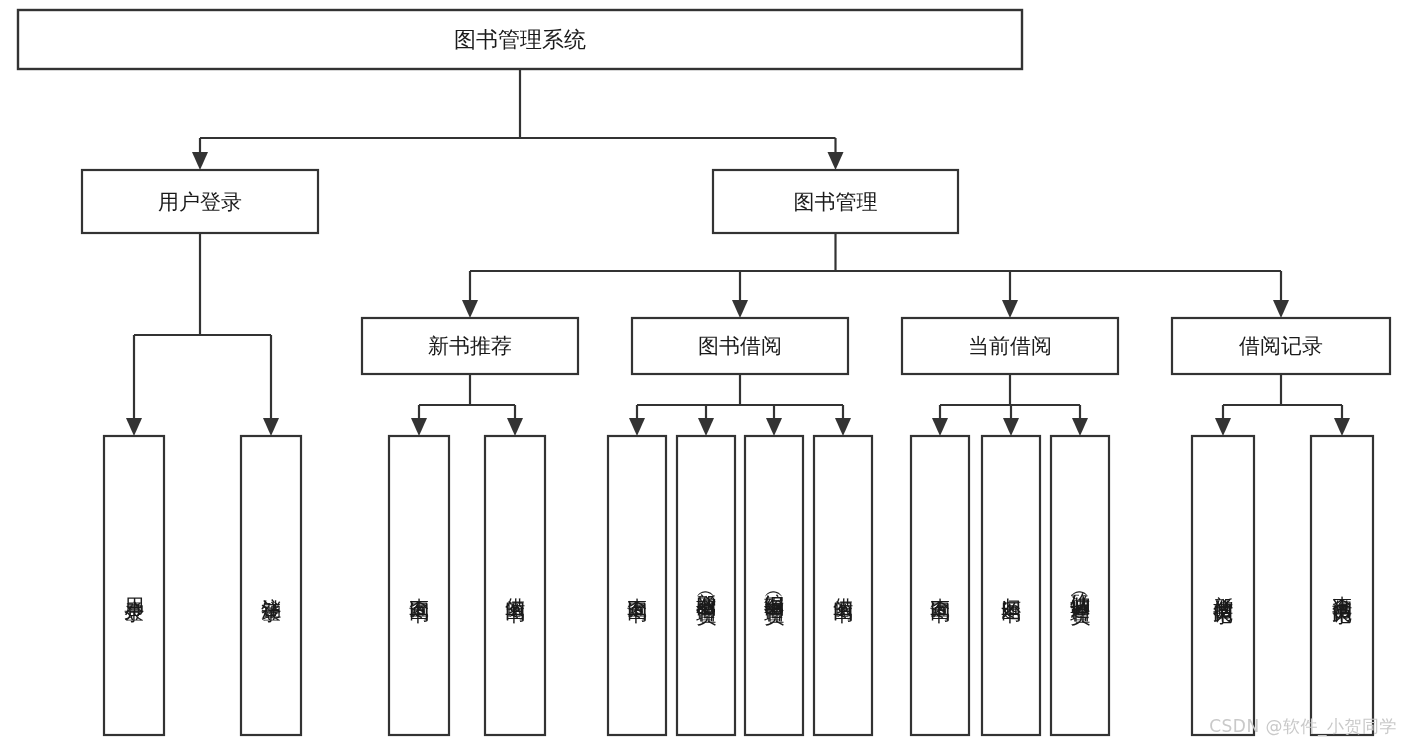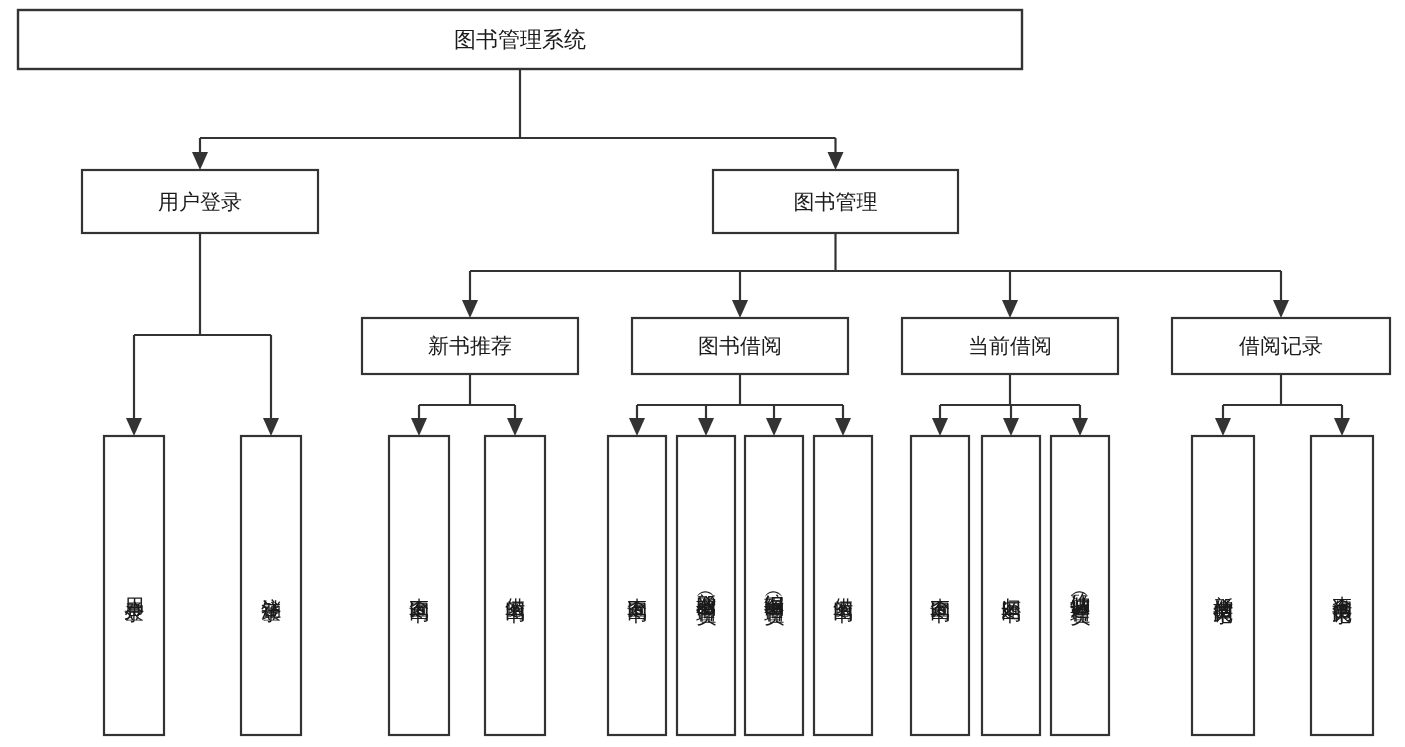--- a/index.html
+++ b/index.html
@@ -215,13 +215,14 @@
         <div class="vertical-label">确认归还（管理员）</div>
       </div>
       <div class="vertical-label-wrap" style="left: 1192px; top: 436px; width: 62px; height: 299px;">
         <div class="vertical-label">新增借阅记录</div>
       </div>
       <div class="vertical-label-wrap" style="left: 1311px; top: 436px; width: 62px; height: 299px;">
         <div class="vertical-label">查询借阅记录</div>
       </div>
     </div>
 
+  <div class="watermark">CSDN @软件_小贺同学</div>
 </div>
 
 </body></html>

